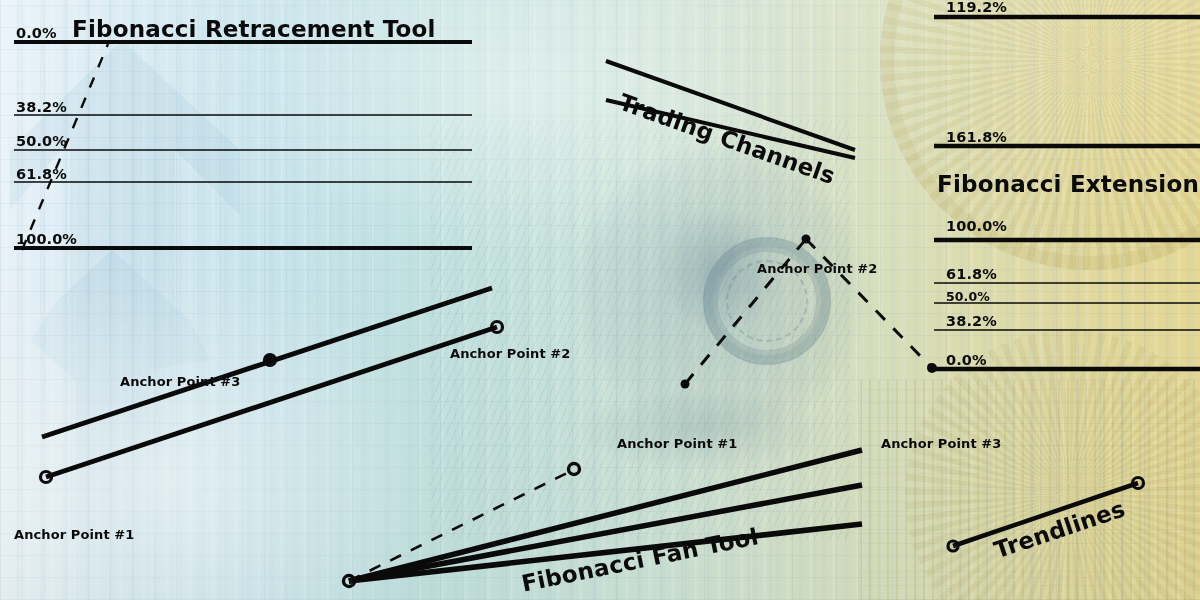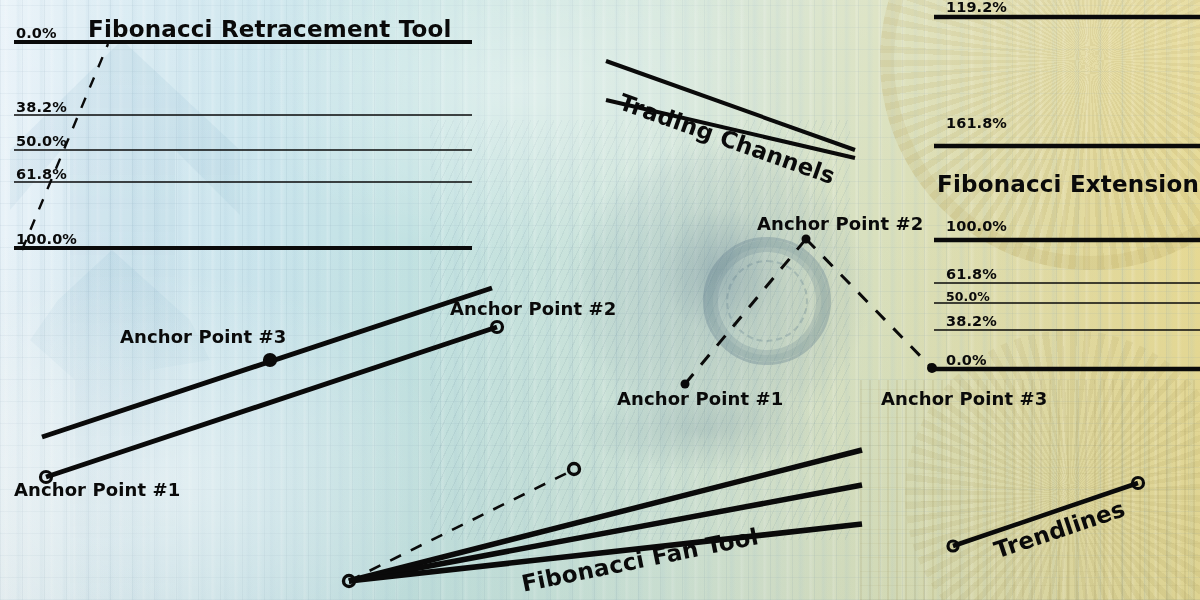--- a/index.html
+++ b/index.html
@@ -132,21 +132,21 @@
     position: absolute;
     color: #0a0a0a;
     font-weight: bold;
     white-space: nowrap;
     letter-spacing: .1px;
     line-height: 1;
   }
   .fib-pct  { font-size: 14.5px; }
   .fib-pct-sm { font-size: 12.5px; }
   .tool-title { font-size: 23px; letter-spacing: .2px; }
-  .anchor-lbl { font-size: 18px; }
+  .anchor-lbl { font-size: 13px; margin-top: 47px; }
   .rot-title { transform-origin: left center; }
 </style>
 </head>
 <body>
 
 <div id="stage">
 
   <div class="bg-layer" id="bg-base"></div>
   <div class="bg-layer" id="bg-vert-streaks"></div>
   <div class="bg-layer" id="bg-grid"></div>
@@ -211,38 +211,38 @@
       <circle cx="574" cy="469" r="5.5" fill="none" stroke="#0a0a0a" stroke-width="3.4"></circle>
     </g>
 
     <g>
       <line x1="953" y1="546" x2="1138" y2="483" stroke="#0a0a0a" stroke-width="4.5"></line>
       <circle cx="953" cy="546" r="5" fill="none" stroke="#0a0a0a" stroke-width="3.2"></circle>
       <circle cx="1138" cy="483" r="5.5" fill="none" stroke="#0a0a0a" stroke-width="3.2"></circle>
     </g>
   </svg>
 
-  <div class="lbl tool-title" style="left:88px; top:18px;">Fibonacci Retracement Tool</div>
+  <div class="lbl tool-title" style="left:72px; top:18px;">Fibonacci Retracement Tool</div>
 
   <div class="lbl fib-pct" style="left:16px; top:26px;">0.0%</div>
   <div class="lbl fib-pct" style="left:16px; top:100px;">38.2%</div>
   <div class="lbl fib-pct" style="left:16px; top:134px;">50.0%</div>
   <div class="lbl fib-pct" style="left:16px; top:167px;">61.8%</div>
   <div class="lbl fib-pct" style="left:16px; top:232px;">100.0%</div>
 
   <div class="lbl tool-title rot-title" style="left:620px; top:90px; transform:rotate(19.5deg);">Trading Channels</div>
 
   <div class="lbl anchor-lbl" style="left:14px; top:481px;">Anchor Point #1</div>
   <div class="lbl anchor-lbl" style="left:450px; top:300px;">Anchor Point #2</div>
   <div class="lbl anchor-lbl" style="left:120px; top:328px;">Anchor Point #3</div>
 
   <div class="lbl tool-title" style="left:937px; top:173px;">Fibonacci Extension Tool</div>
 
   <div class="lbl fib-pct" style="left:946px; top:0px;">119.2%</div>
-  <div class="lbl fib-pct" style="left:946px; top:116px;text-align:right;">161.8%</div>
+  <div class="lbl fib-pct" style="left:946px; top:130px;text-align:right;">161.8%</div>
   <div class="lbl fib-pct" style="left:946px; top:219px;">100.0%</div>
   <div class="lbl fib-pct" style="left:946px; top:267px;">61.8%</div>
   <div class="lbl fib-pct-sm" style="left:946px; top:291px;">50.0%</div>
   <div class="lbl fib-pct" style="left:946px; top:314px;">38.2%</div>
   <div class="lbl fib-pct" style="left:946px; top:353px;">0.0%</div>
 
   <div class="lbl anchor-lbl" style="left:617px; top:390px;">Anchor Point #1</div>
   <div class="lbl anchor-lbl" style="left:757px; top:215px;">Anchor Point #2</div>
   <div class="lbl anchor-lbl" style="left:881px; top:390px;">Anchor Point #3</div>
 

